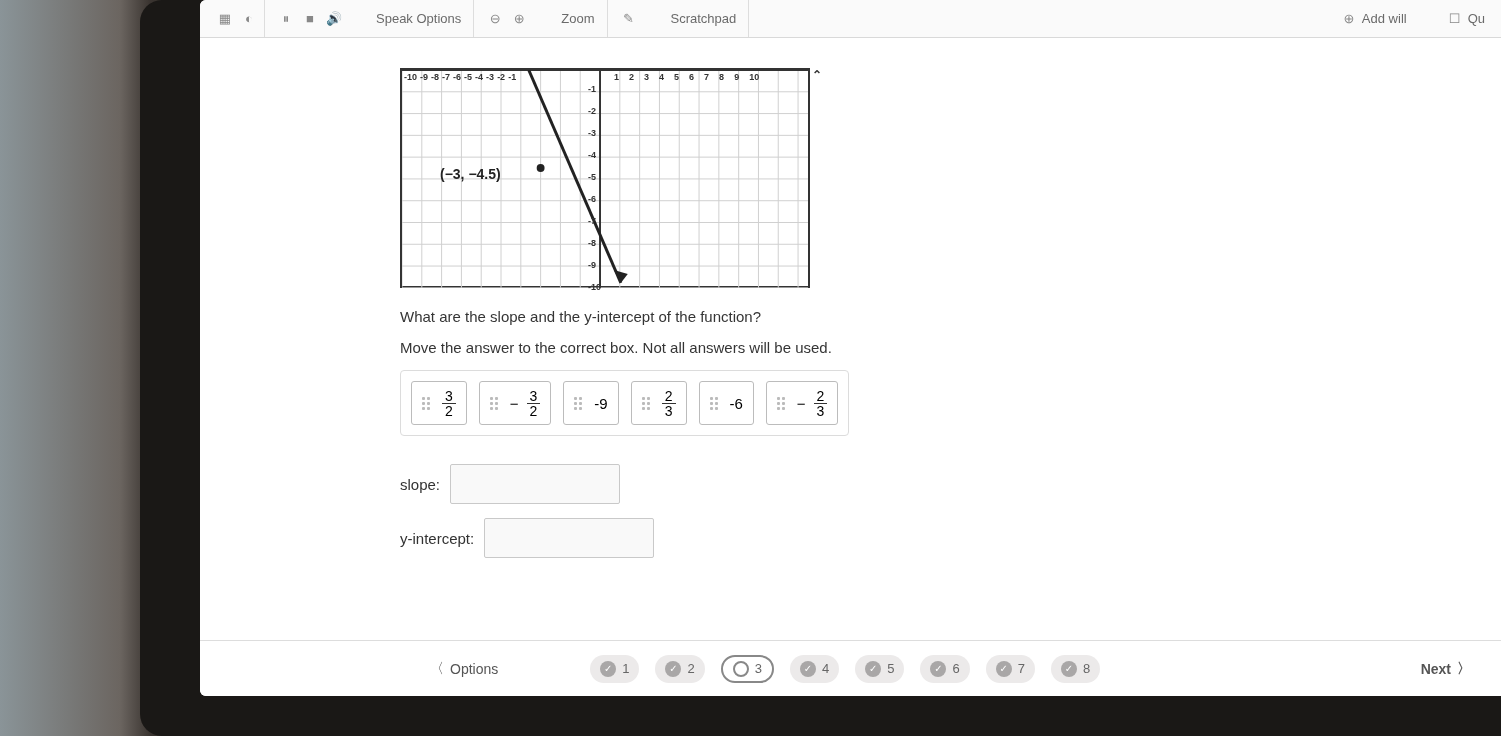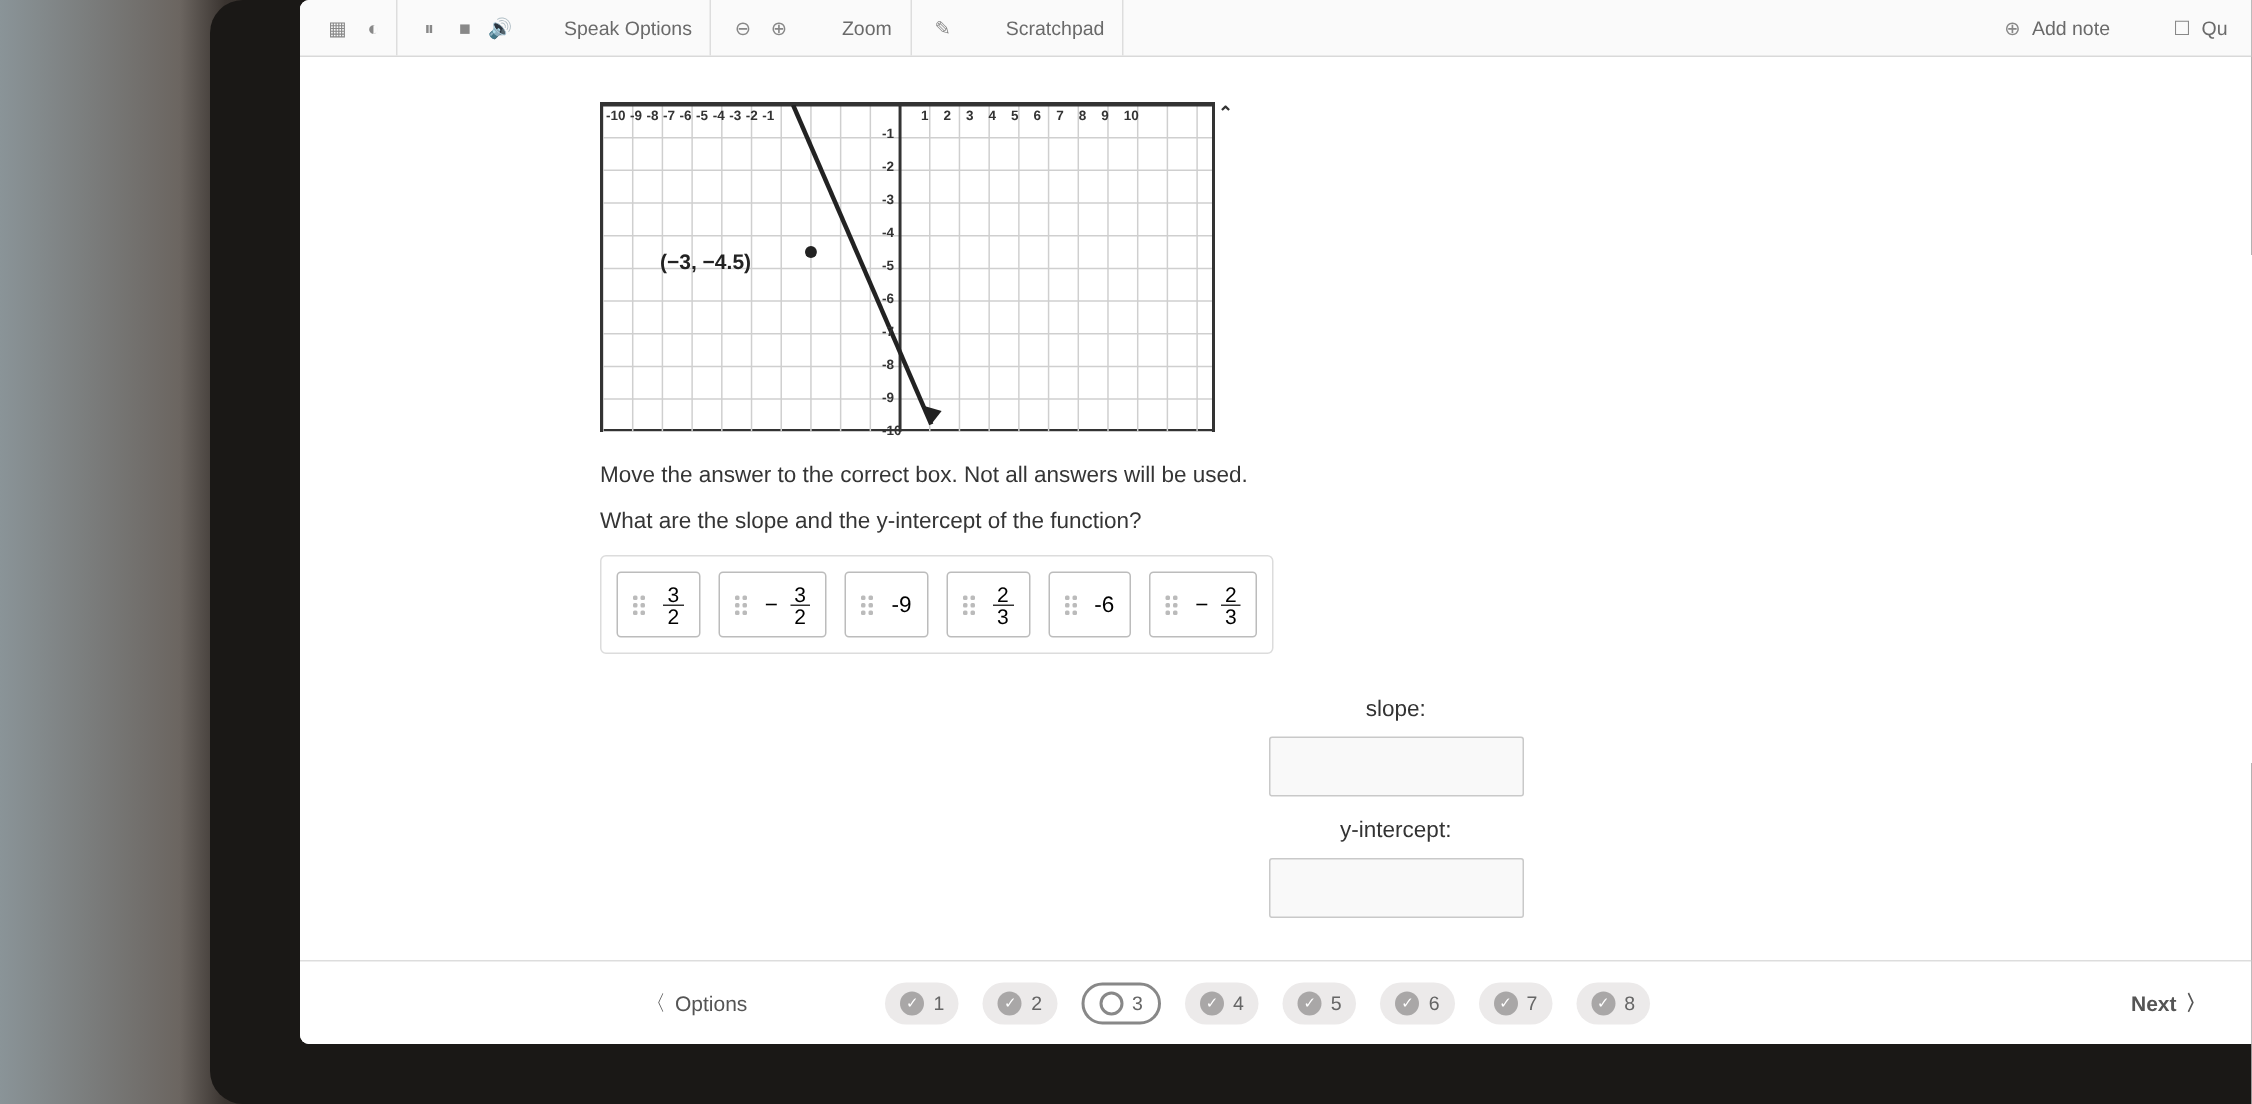--- a/index.html
+++ b/index.html
@@ -78,21 +78,21 @@
     cursor: grab;
     min-height: 44px;
   }
   .grip { width:12px; display:grid; grid-template-columns:repeat(2,3px); gap:2px; }
   .grip span { width:3px; height:3px; background:#bbb; border-radius:1px; display:block; }
   .frac { display:inline-flex; flex-direction:column; align-items:center; font-size:14px; line-height:1; }
   .frac .num { border-bottom:1px solid #333; padding:0 3px; }
   .frac .den { padding:0 3px; }
   .whole { font-size:15px; }
 
-  .drop-row { display:flex; align-items:center; gap:10px; margin-bottom:14px; font-size:15px; color:#333;flex-direction:column; }
+  .drop-row { display:flex; align-items:center; gap:10px; margin-bottom:14px; font-size:15px; color:#333; }
   .drop-zone { width:170px; height:40px; border:1px solid #c9c9c9; border-radius:2px; background:#f9f9f9; }
 
   
   .nav {
     position:absolute; left:0; right:0; bottom:0;
     height:56px; border-top:1px solid #ddd;
     display:flex; align-items:center; padding:0 30px;
     background:#fff;
     gap:16px;
     font-size:14px; color:#555;
@@ -135,21 +135,21 @@
       <span class="tb-icon">⊕</span>
       <span class="tb-btn">Zoom</span>
     </div>
     <div class="tb-group">
       <span class="tb-icon">✎</span>
       <span class="tb-btn">Scratchpad</span>
     </div>
     <div class="tb-spacer"></div>
     <div class="tb-btn">
       <span class="tb-icon">⊕</span>
-      <span>Add note</span>
+      <span>Add will</span>
     </div>
     <div class="tb-btn">
       <span class="tb-icon">☐</span>
       <span>Qu</span>
     </div>
   </div>
 
   <div class="content">
 
     <div class="graph-box">
@@ -227,22 +227,22 @@
           <span>-5</span>
           <span>-6</span>
           <span>-7</span>
           <span>-8</span>
           <span>-9</span>
           <span>-10</span>
       </div>
       <span style="position:absolute; right:-14px; top:-2px; font-size:12px;">⌃</span>
     </div>
 
+    <p class="q-text">What are the slope and the y-intercept of the function?</p>
     <p class="q-text">Move the answer to the correct box. Not all answers will be used.</p>
-    <p class="q-text">What are the slope and the y-intercept of the function?</p>
 
     <div class="tiles-row">
       <div class="tile">
         <div class="grip">
             <span></span>
             <span></span>
             <span></span>
             <span></span>
             <span></span>
             <span></span>

